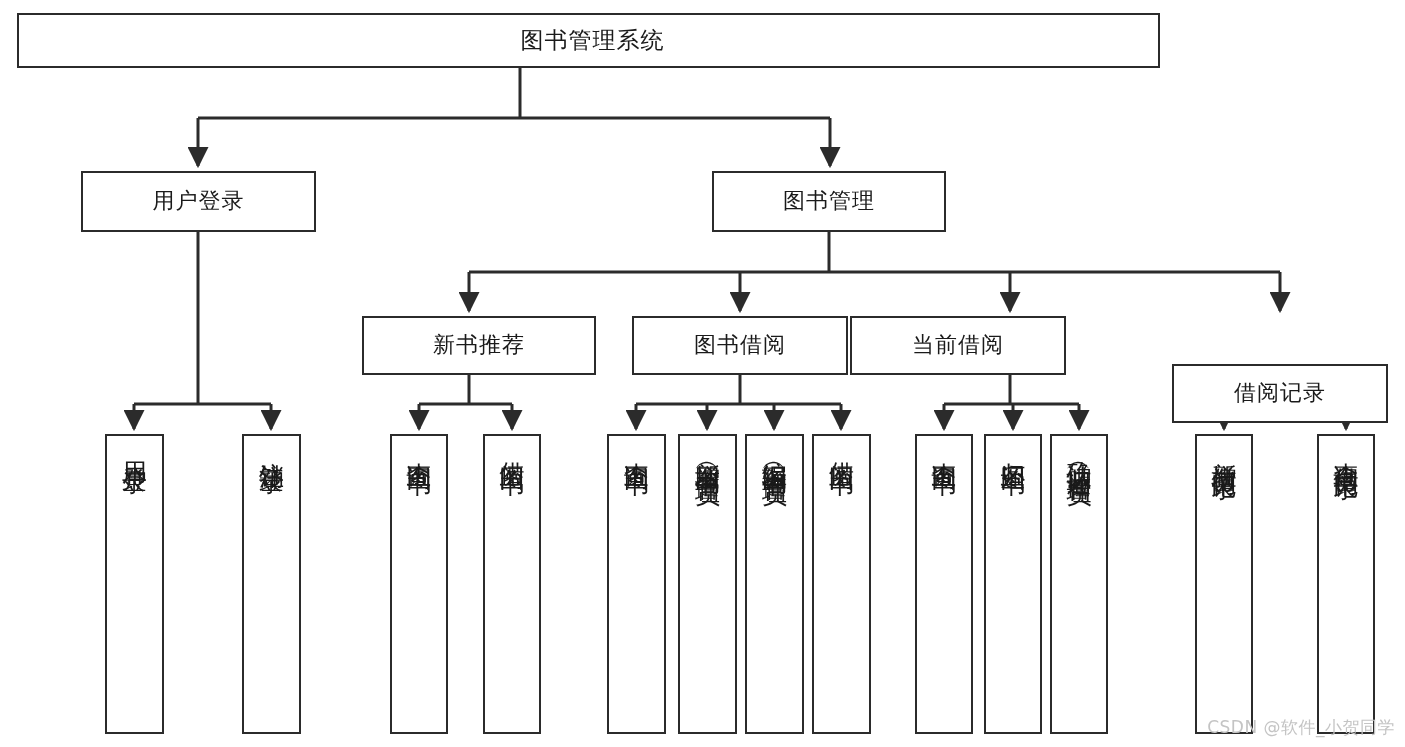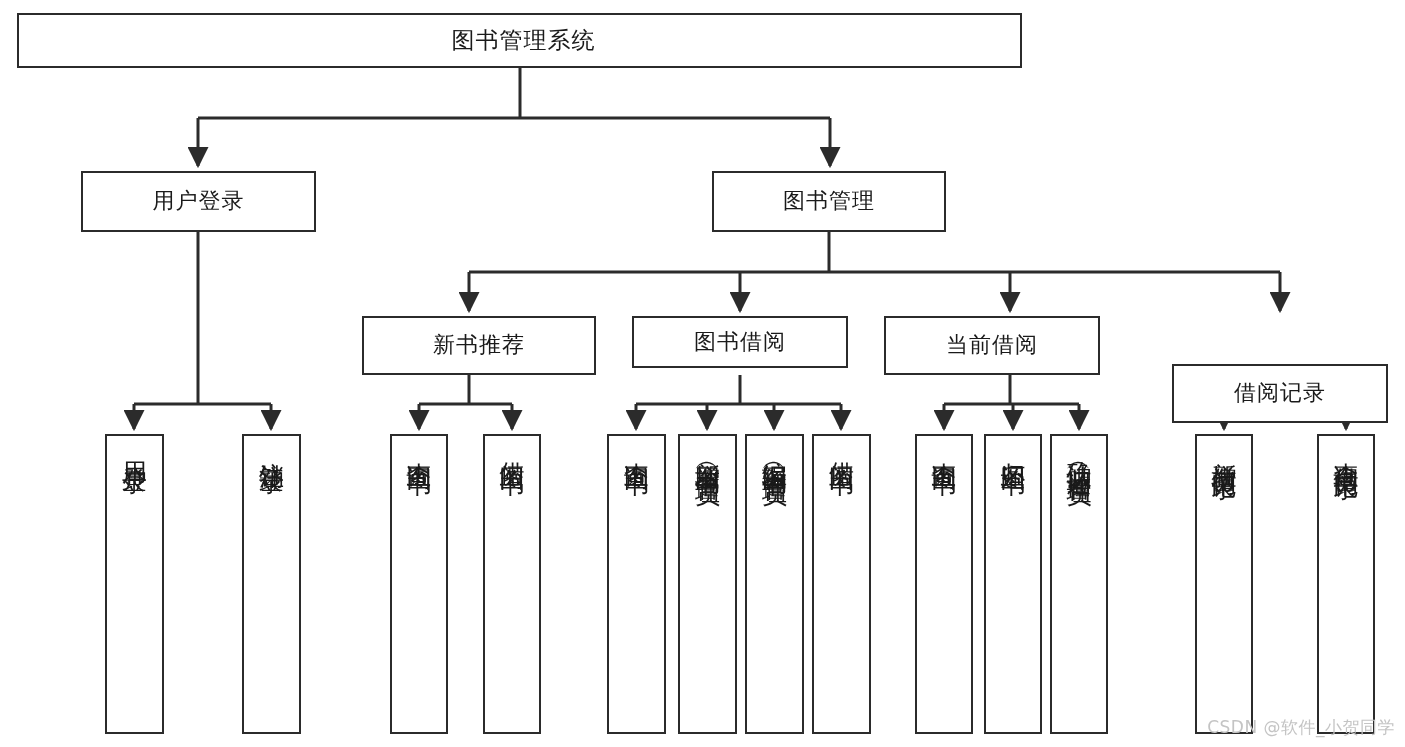--- a/index.html
+++ b/index.html
@@ -121,28 +121,28 @@
       <path d="M 1013 404 L 1013 429" marker-end="url(#arrow)"></path>
       <path d="M 1079 404 L 1079 429" marker-end="url(#arrow)"></path>
 
       <path d="M 1280 375 L 1280 404"></path>
       <path d="M 1224 404 L 1346 404"></path>
       <path d="M 1224 404 L 1224 429" marker-end="url(#arrow)"></path>
       <path d="M 1346 404 L 1346 429" marker-end="url(#arrow)"></path>
     </g>
   </svg>
 
-  <div class="node h root" style="left: 17px; top: 13px; width: 1005px; height: 55px; border-color: rgb(43, 43, 43); background: rgb(255, 255, 255); color: rgb(26, 26, 26); padding-left: 8px;">图书管理系统</div>
+  <div class="node h root" style="left: 17px; top: 13px; width: 1143px; height: 55px; border-color: rgb(43, 43, 43); background: rgb(255, 255, 255); color: rgb(26, 26, 26); padding-left: 8px;">图书管理系统</div>
 
   <div class="node h" style="left: 81px; top: 171px; width: 235px; height: 61px; border-color: rgb(43, 43, 43); background: rgb(255, 255, 255); color: rgb(26, 26, 26);">用户登录</div>
   <div class="node h" style="left: 712px; top: 171px; width: 234px; height: 61px; border-color: rgb(43, 43, 43); background: rgb(255, 255, 255); color: rgb(26, 26, 26);">图书管理</div>
 
   <div class="node h" style="left: 362px; top: 316px; width: 234px; height: 59px; border-color: rgb(43, 43, 43); background: rgb(255, 255, 255); color: rgb(26, 26, 26);">新书推荐</div>
-  <div class="node h" style="left: 632px; top: 316px; width: 216px; height: 52px; border-color: rgb(43, 43, 43); background: rgb(255, 255, 255); color: rgb(26, 26, 26);">图书借阅</div>
-  <div class="node h" style="left: 884px; top: 316px; width: 216px; height: 59px; border-color: rgb(43, 43, 43); background: rgb(255, 255, 255); color: rgb(26, 26, 26);">当前借阅</div>
+  <div class="node h" style="left: 632px; top: 316px; width: 216px; height: 59px; border-color: rgb(43, 43, 43); background: rgb(255, 255, 255); color: rgb(26, 26, 26);">图书借阅</div>
+  <div class="node h" style="left: 850px; top: 316px; width: 216px; height: 59px; border-color: rgb(43, 43, 43); background: rgb(255, 255, 255); color: rgb(26, 26, 26);">当前借阅</div>
   <div class="node h" style="left: 1172px; top: 316px; width: 216px; height: 59px; border-color: rgb(43, 43, 43); background: rgb(255, 255, 255); color: rgb(26, 26, 26); margin-top: 48px;">借阅记录</div>
 
   <div class="node leaf" style="left: 105px; top: 434px; width: 59px; height: 300px; border-color: rgb(43, 43, 43); background: rgb(255, 255, 255); color: rgb(26, 26, 26);">
     <span class="vtext">用户登录</span>
   </div>
   <div class="node leaf" style="left: 242px; top: 434px; width: 59px; height: 300px; border-color: rgb(43, 43, 43); background: rgb(255, 255, 255); color: rgb(26, 26, 26);">
     <span class="vtext">注销登录</span>
   </div>
   <div class="node leaf" style="left: 390px; top: 434px; width: 58px; height: 300px; border-color: rgb(43, 43, 43); background: rgb(255, 255, 255); color: rgb(26, 26, 26);">
     <span class="vtext">查询图书</span>

